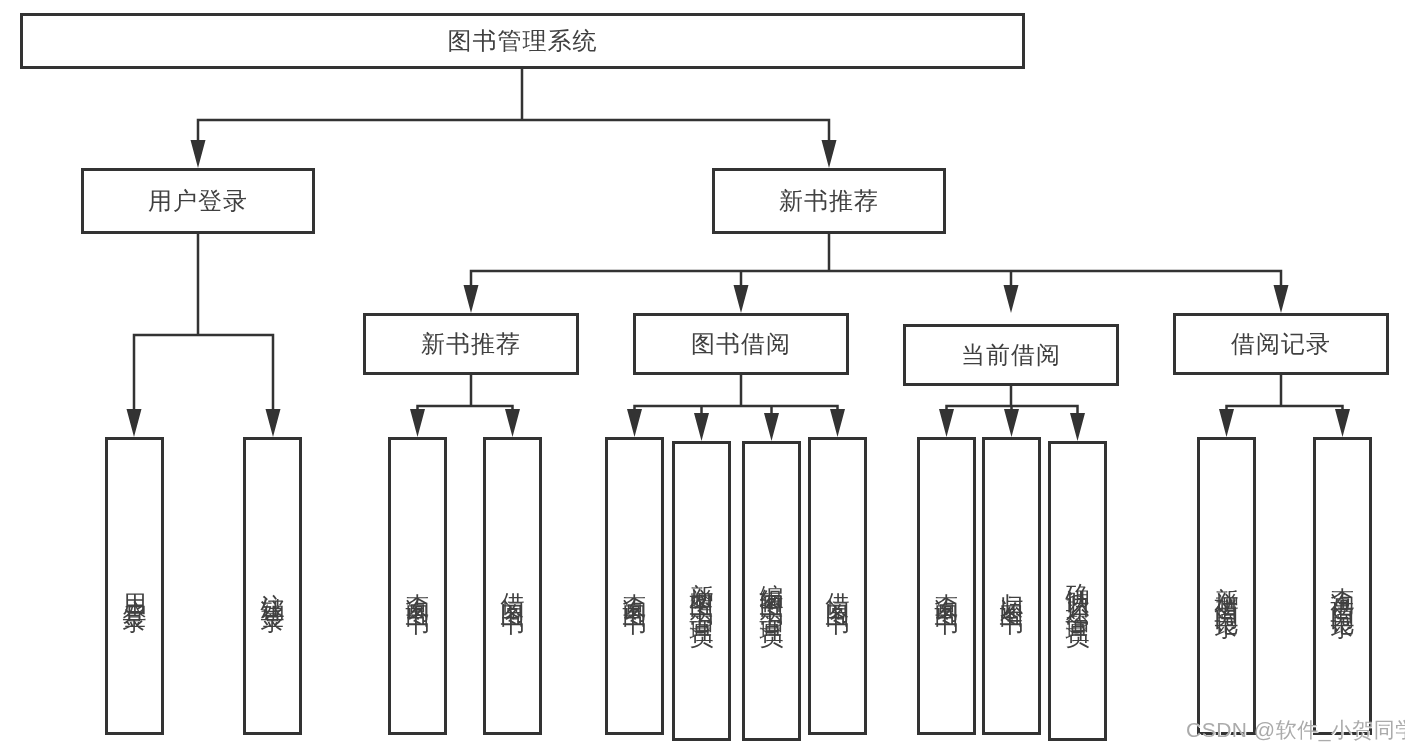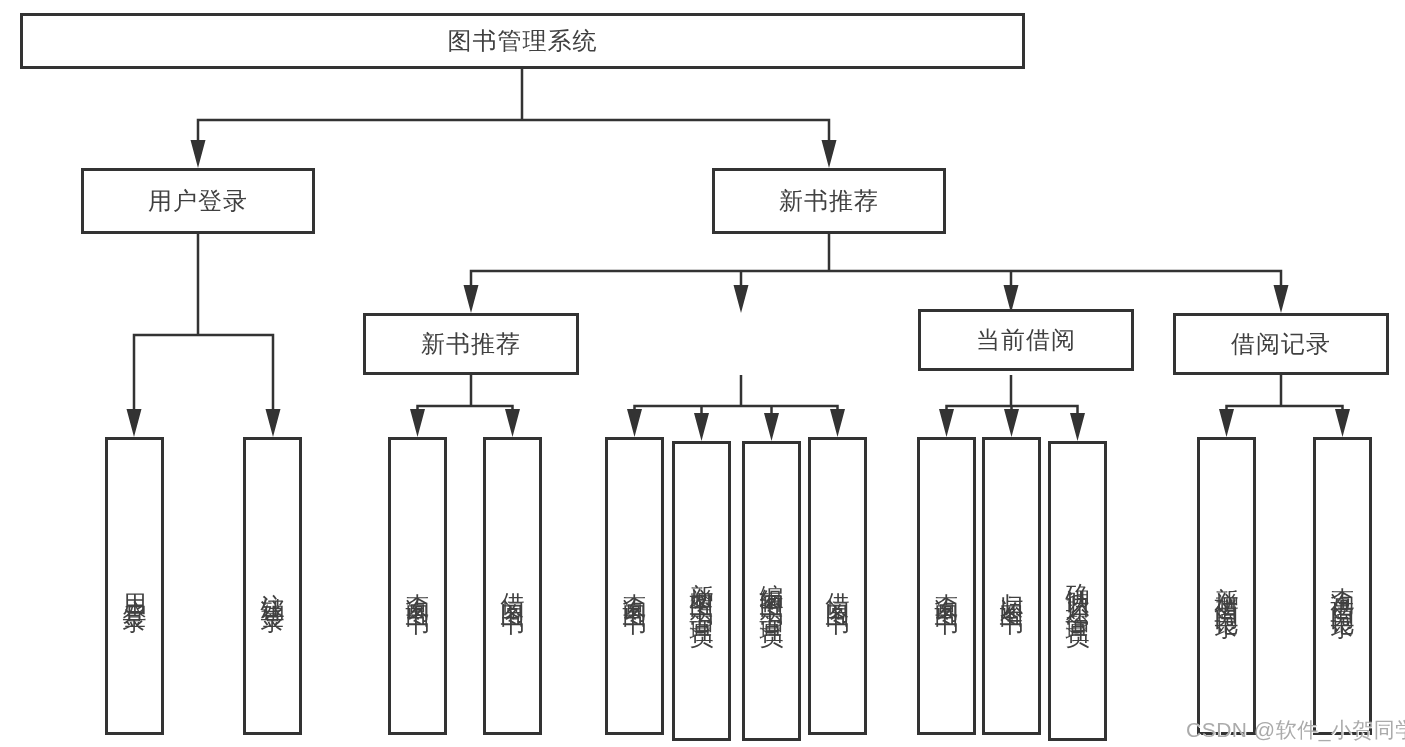--- a/index.html
+++ b/index.html
@@ -117,21 +117,24 @@
   <div class="node" style="left:81px; top:168px; width:234px; height:66px;">
     <span>用户登录</span>
   </div>
   <div class="node" style="left:712px; top:168px; width:234px; height:66px;">
     <span>新书推荐</span>
   </div>
 
   <div class="node" style="left:363px; top:313px; width:216px; height:62px;">
     <span>新书推荐</span>
   </div>
-  <div class="node" style="left:903px; top:309px; width:216px; height:62px;margin-left:15px;">
+  <div class="node" style="left:633px; top:313px; width:216px; height:62px;">
+    <span>图书借阅</span>
+  </div>
+  <div class="node" style="left:903px; top:324px; width:216px; height:62px;">
     <span>当前借阅</span>
   </div>
   <div class="node" style="left:1173px; top:313px; width:216px; height:62px;align-items:center;">
     <span>借阅记录</span>
   </div>
 
   <div class="node vnode" style="left:105px; top:437px; width:59px; height:298px;">
     <span>用户登录</span>
   </div>
   <div class="node vnode" style="left:243px; top:437px; width:59px; height:298px;">

